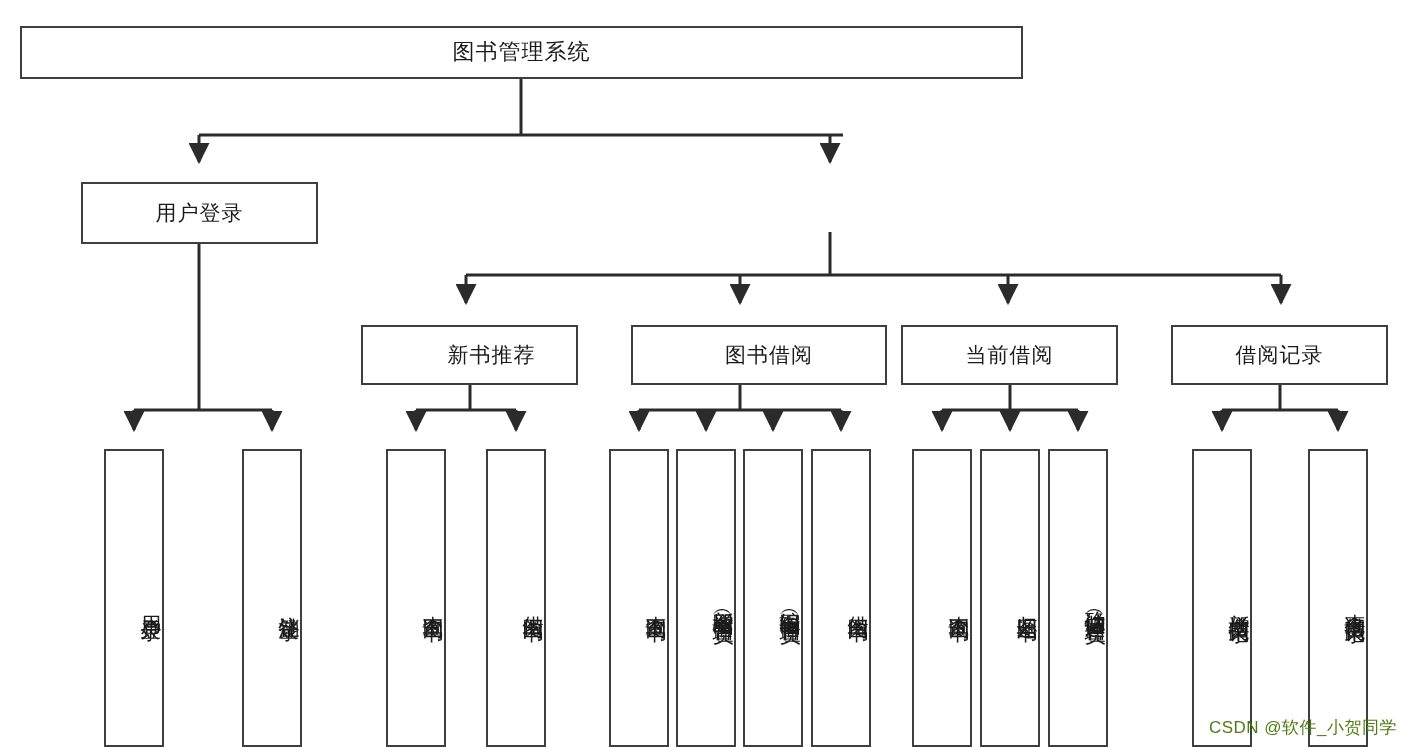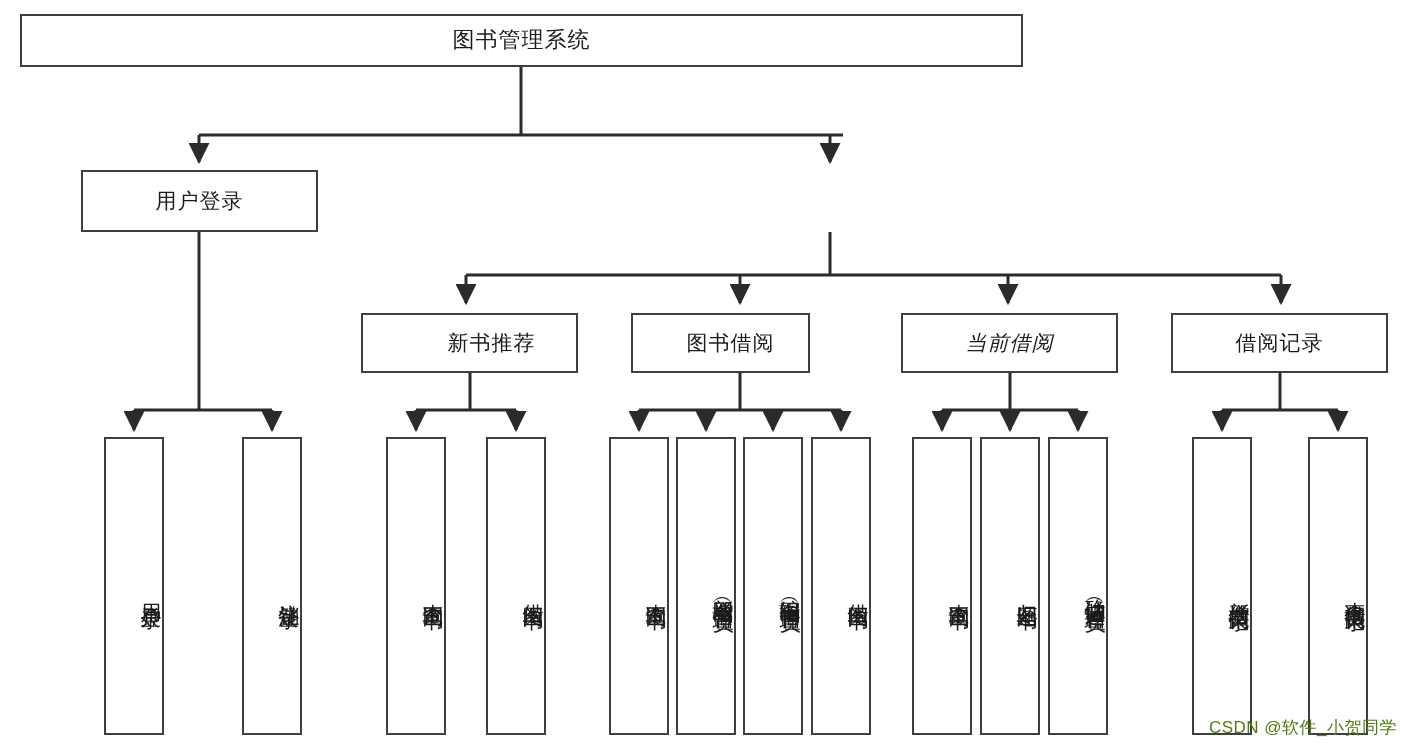--- a/index.html
+++ b/index.html
@@ -25,20 +25,21 @@
   .node{
     position:absolute;
     box-sizing:border-box;
     background:#ffffff;
     border:2px solid #3f3f3f;
     display:flex;
     align-items:center;
     justify-content:center;
     color:#1b1b1b;
     z-index:2;
+    margin-top:12px;
   }
   .node.h{
     font-size:21px;
     letter-spacing:1px;
     line-height:1.2;
   }
   .node.v{
     writing-mode:vertical-rl;
     text-orientation:upright;
     font-size:21px;
@@ -130,24 +131,24 @@
     <span>图书管理系统</span>
   </div>
 
   <div class="node h" style="left:81px;top:170px;width:237px;height:62px;">
     <span>用户登录</span>
   </div>
 
   <div class="node h" style="left:361px;top:313px;width:217px;height:60px;padding-left:44px;">
     <span>新书推荐</span>
   </div>
-  <div class="node h" style="left:631px;top:313px;width:179px;height:60px;padding-left:20px;">
+  <div class="node h" style="left:631px;top:313px;width:256px;height:60px;padding-left:20px;">
     <span>图书借阅</span>
   </div>
-  <div class="node h" style="left:901px;top:313px;width:217px;height:60px;font-style:italic;">
+  <div class="node h" style="left:901px;top:313px;width:217px;height:60px;">
     <span>当前借阅</span>
   </div>
   <div class="node h" style="left:1171px;top:313px;width:217px;height:60px;">
     <span>借阅记录</span>
   </div>
 
   <div class="node v" style="left:104px;top:437px;width:60px;height:298px;">
     <span class="vtext">用户登录</span>
   </div>
   <div class="node v" style="left:242px;top:437px;width:60px;height:298px;">

